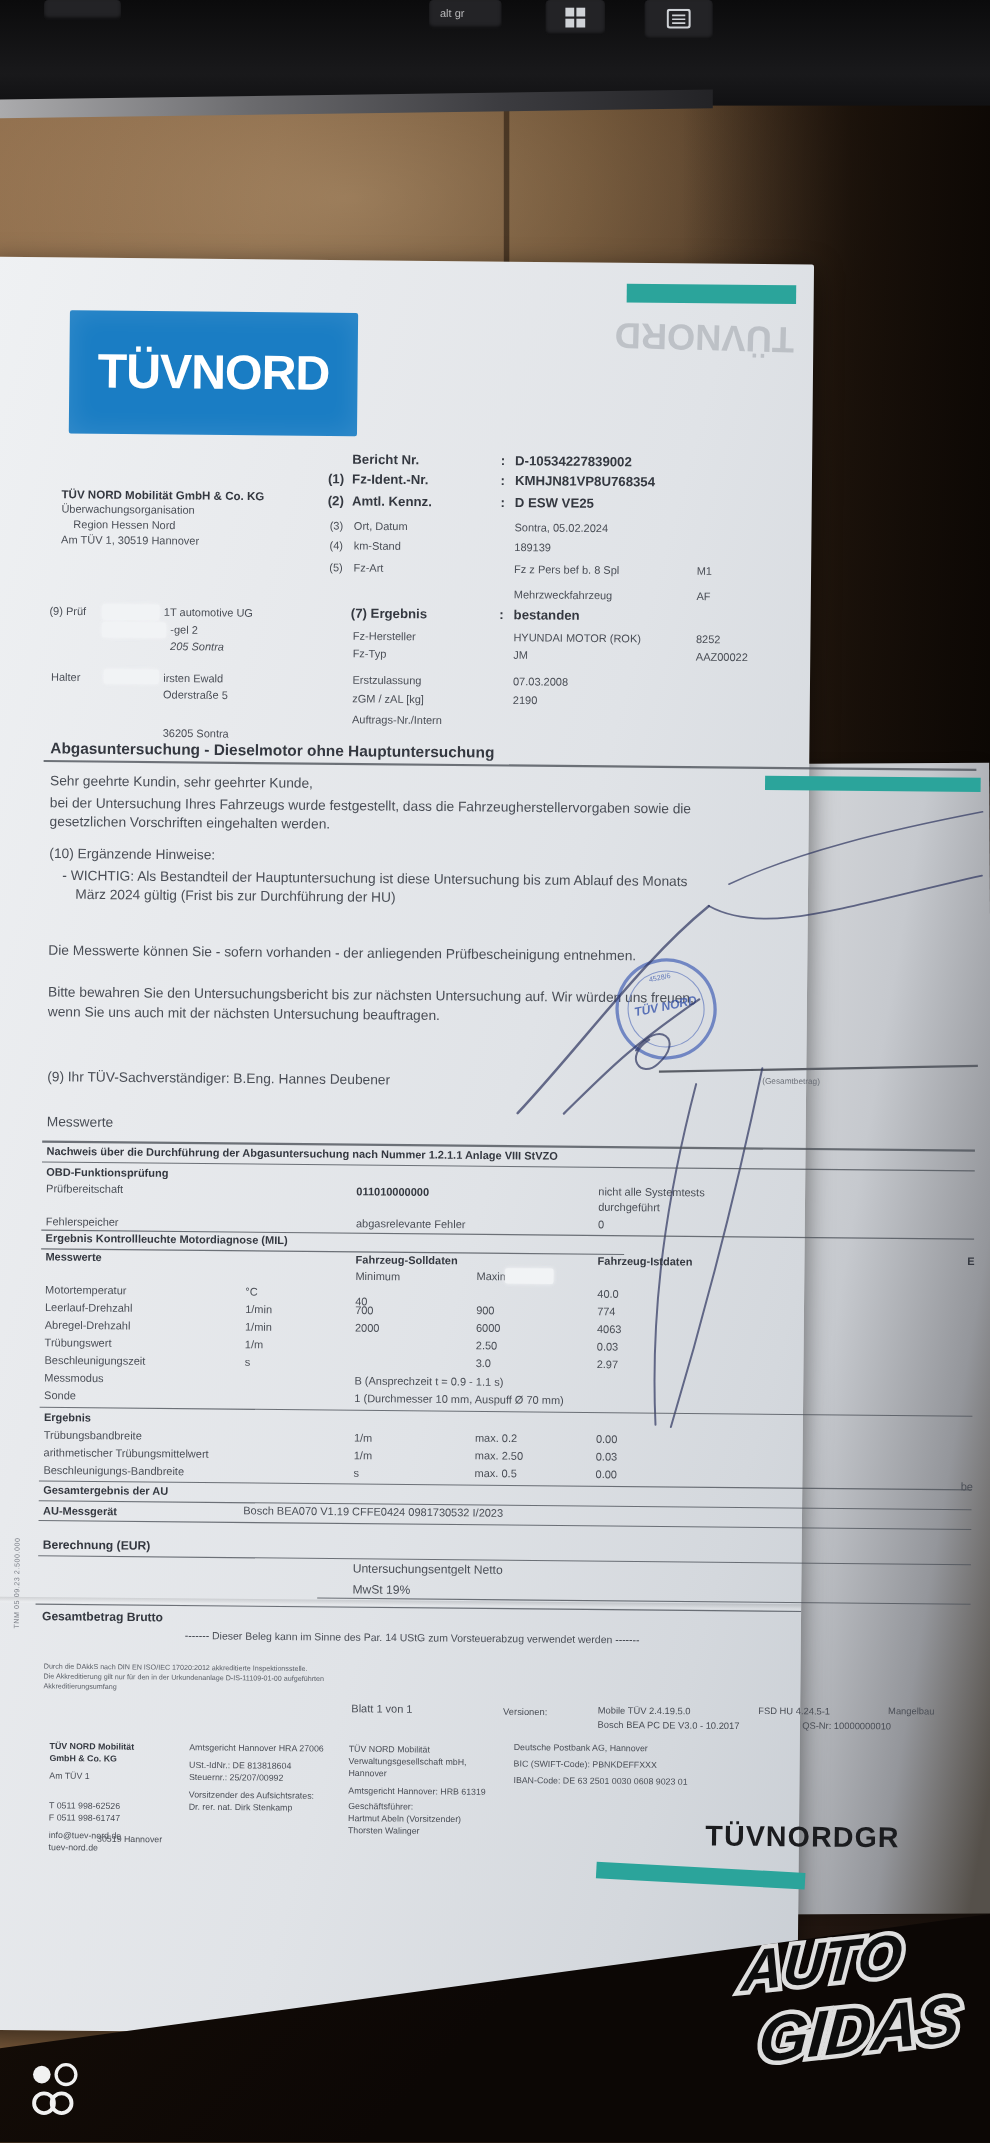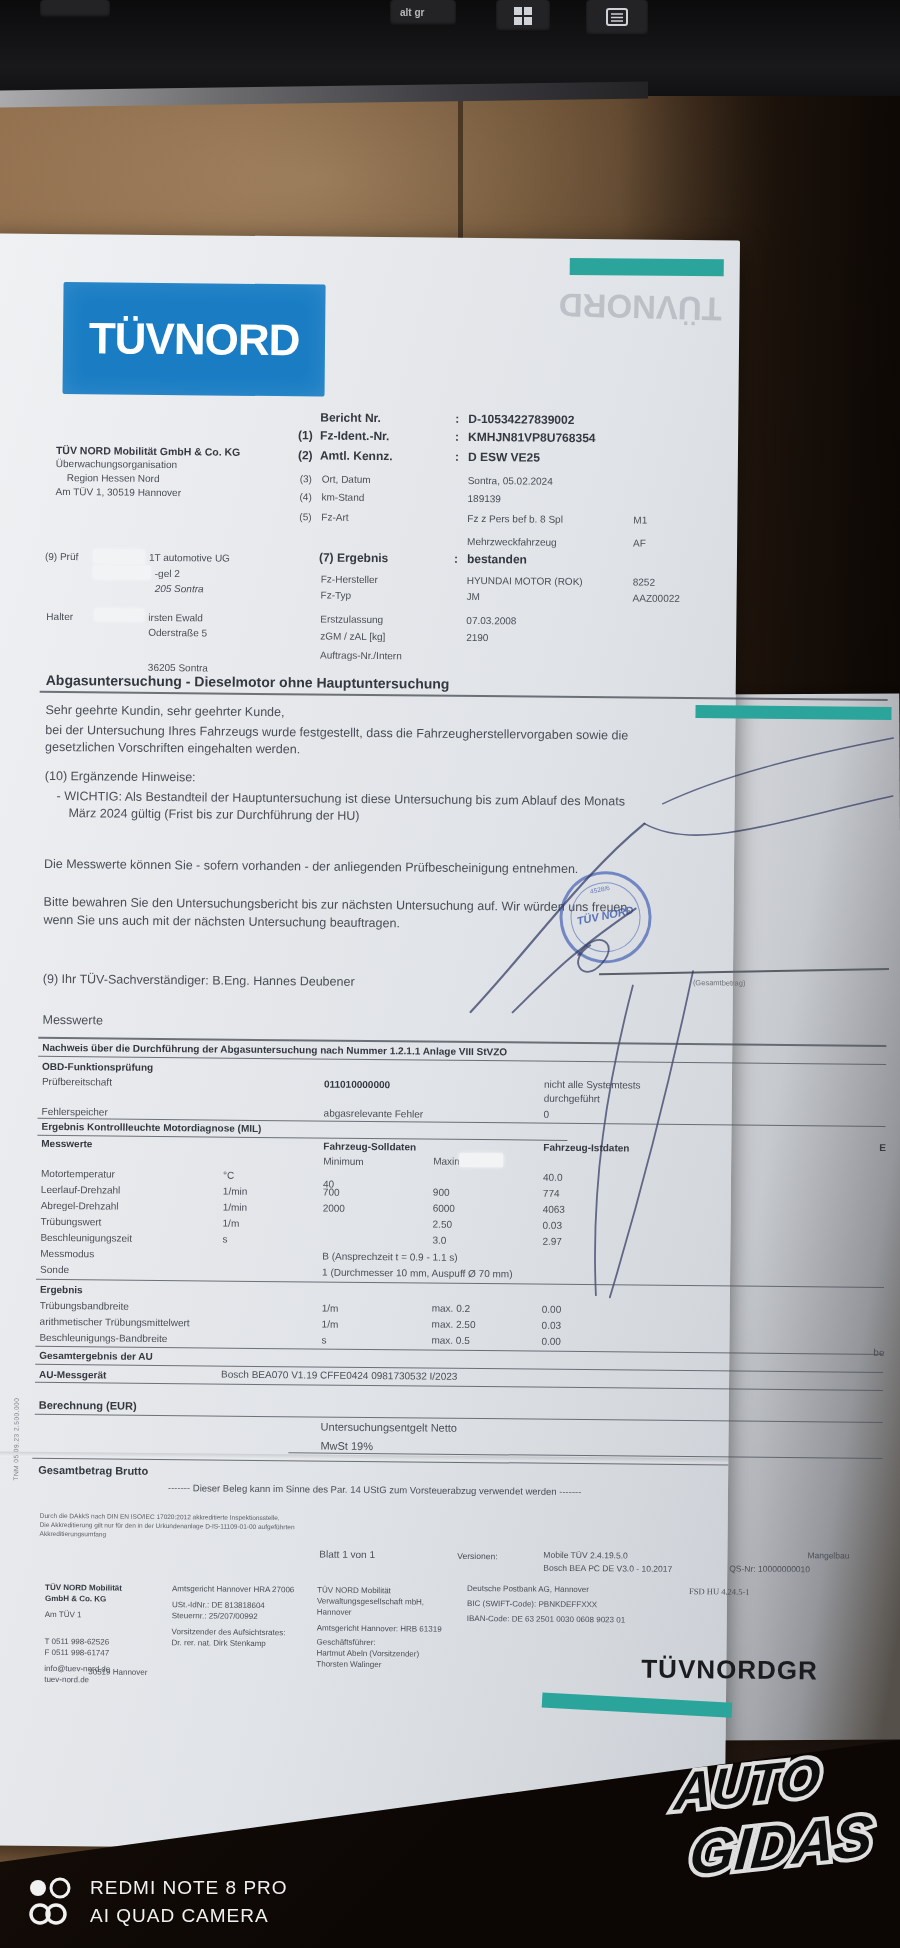--- a/index.html
+++ b/index.html
@@ -66,21 +66,21 @@
 <body>
 
 <div id="desk"></div>
 <div id="desk-light"></div>
 <div id="plank-line"></div>
 <div id="desk-dark-right"></div>
 
 <div id="keyboard">
   <div class="key" style="left:40px;top:0;width:70px;height:18px;"></div>
   <div class="key" style="left:390px;top:0;width:66px;height:26px;">
-    <span class="t f10" style="left:10px;top:7px;color:#b9b9bb;font-weight:bold;">alt gr</span>
+    <span class="t f10" style="left:10px;top:7px;color:#b9b9bb;">alt gr</span>
   </div>
   <div class="key" style="left:496px;top:0;width:54px;height:32px;">
     <svg width="20" height="20" style="position:absolute;left:17px;top:6px;">
       <rect x="1" y="1" width="8" height="8" fill="#cfd2d6"></rect>
         <rect x="11" y="1" width="8" height="8" fill="#cfd2d6"></rect>
       <rect x="1" y="11" width="8" height="8" fill="#cfd2d6"></rect>
         <rect x="11" y="11" width="8" height="8" fill="#cfd2d6"></rect>
     </svg>
   </div>
   <div class="key" style="left:586px;top:0;width:62px;height:36px;">
@@ -291,21 +291,21 @@
   <div class="t f11 b" style="left:50px;top:1464px;">Gesamtbetrag Brutto</div>
   <div class="t f9" style="left:180px;top:1481px;">------- Dieser Beleg kann im Sinne des Par. 14 UStG zum Vorsteuerabzug verwendet werden -------</div>
 
   <div class="t f6" style="left:52px;top:1512px;color:#5c6068;">Durch die DAkkS nach DIN EN ISO/IEC 17020:2012 akkreditierte Inspektionsstelle.</div>
   <div class="t f6" style="left:52px;top:1521px;color:#5c6068;">Die Akkreditierung gilt nur für den in der Urkundenanlage D-IS-11109-01-00 aufgeführten</div>
   <div class="t f6" style="left:52px;top:1530px;color:#5c6068;">Akkreditierungsumfang</div>
 
   <div class="t f10" style="left:332px;top:1546px;">Blatt 1 von 1</div>
   <div class="t f85" style="left:470px;top:1547px;">Versionen:</div>
   <div class="t f85" style="left:556px;top:1545px;">Mobile TÜV 2.4.19.5.0</div>
-  <div class="t f85" style="left:702px;top:1580px;font-family:Liberation Serif, serif;">FSD HU 4.24.5-1</div>
+  <div class="t f85" style="left:702px;top:1544px;">FSD HU 4.24.5-1</div>
   <div class="t f85" style="left:820px;top:1543px;">Mangelbau</div>
   <div class="t f85" style="left:556px;top:1558px;">Bosch BEA PC DE V3.0 - 10.2017</div>
   <div class="t f85" style="left:742px;top:1557px;">QS-Nr: 10000000010</div>
 
   <div class="t f8 b" style="left:58px;top:1583px;">TÜV NORD Mobilität</div>
   <div class="t f8 b" style="left:58px;top:1594px;">GmbH &amp; Co. KG</div>
   <div class="t f8" style="left:58px;top:1610px;">Am TÜV 1</div>
   <div class="t f8" style="left:58px;top:1667px;margin-left:44px;">30519 Hannover</div>
   <div class="t f8" style="left:58px;top:1637px;">T 0511 998-62526</div>
   <div class="t f8" style="left:58px;top:1648px;">F 0511 998-61747</div>
@@ -335,24 +335,20 @@
 
 <div id="bottom-dark"></div>
 
 <div id="cam-mark">
   <svg width="50" height="52">
     <circle cx="12" cy="12" r="8" fill="#f1f1f1"></circle>
     <circle cx="34" cy="12" r="9" fill="none" stroke="#f1f1f1" stroke-width="3"></circle>
     <circle cx="14" cy="38" r="9" fill="none" stroke="#f1f1f1" stroke-width="3.5"></circle>
     <circle cx="30" cy="38" r="9" fill="none" stroke="#f1f1f1" stroke-width="3.5"></circle>
   </svg>
-  <div id="cam-text">
-    <div>REDMI NOTE 8 PRO</div>
-    <div>AI QUAD CAMERA</div>
-  </div>
 </div>
 
 <div id="gidas">
   <svg width="260" height="200">
     <g transform="skewX(-10)" font-family="Liberation Sans, sans-serif" font-weight="900" font-style="italic">
       <text id="gidas-t1" x="48" y="62" font-size="52" fill="#0d0d0d" stroke="#dedede" stroke-width="8" paint-order="stroke">AUTO</text>
       <text id="gidas-t2" x="68" y="128" font-size="58" fill="#0d0d0d" stroke="#dedede" stroke-width="8" paint-order="stroke">GIDAS</text>
     </g>
   </svg>
 </div>

